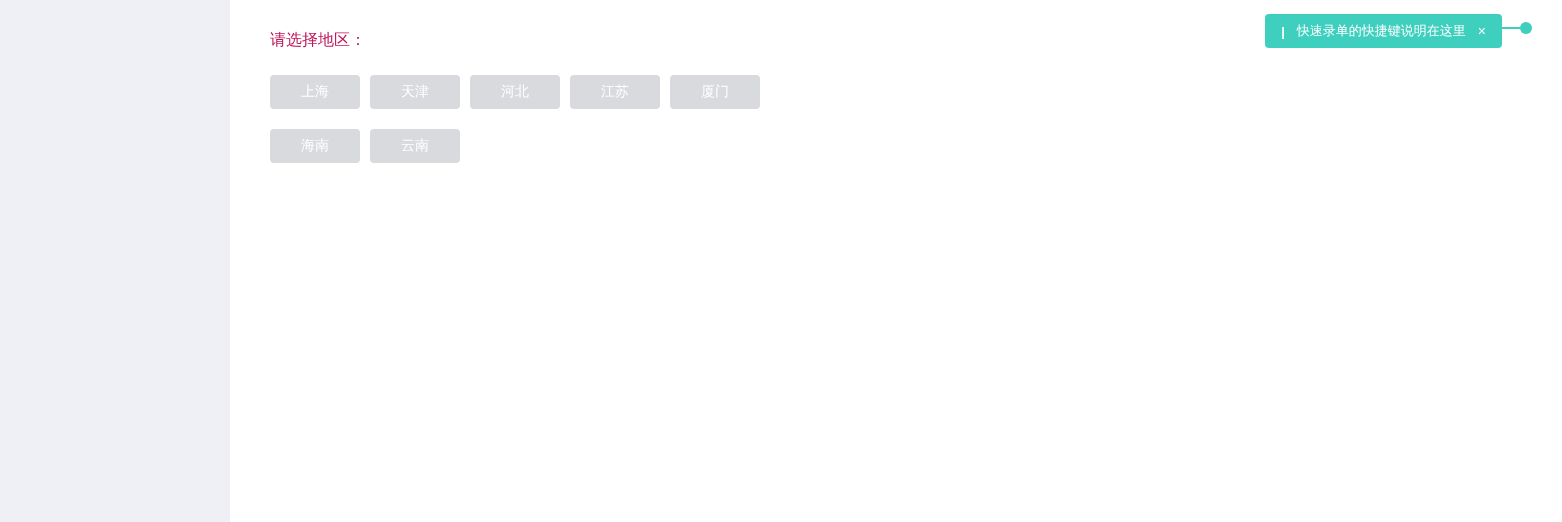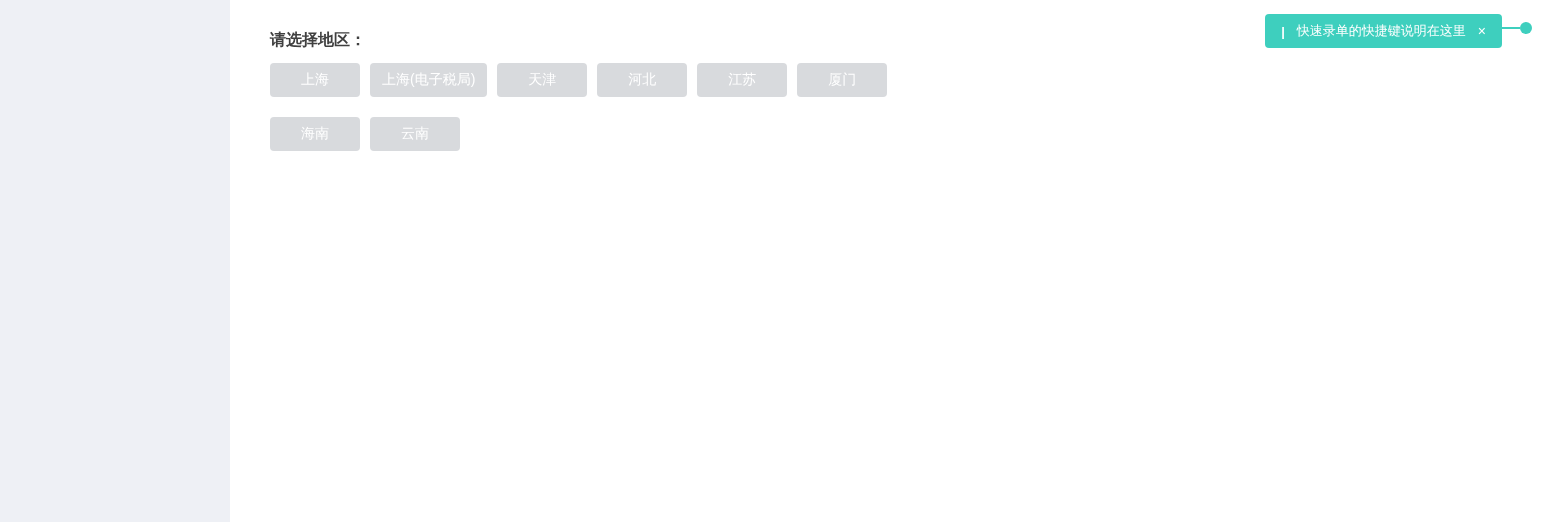--- a/index.html
+++ b/index.html
@@ -31,23 +31,23 @@
       left: 230px;
       top: 0;
       right: 0;
       bottom: 0;
       background: #ffffff;
       padding: 30px 40px;
     }
 
     .page-title {
       font-size: 16px;
-      color: #404040;
-      margin-bottom: 12px;
-      font-weight: bold;
+      color: #be185d;
+      margin-bottom: 24px;
+      font-weight: normal;
     }
 
     .region-buttons {
       display: flex;
       flex-wrap: wrap;
       gap: 10px;
     }
 
     .region-btn {
       background: #d8dadd;
@@ -113,21 +113,20 @@
 </head>
 <body>
 
 <div class="left-sidebar"></div>
 
 <div class="main-content">
   <div class="page-title">请选择地区：</div>
   <div class="region-buttons">
 
     <button class="region-btn">上海</button>
-    <button class="region-btn">上海(电子税局)</button>
     <button class="region-btn">天津</button>
     <button class="region-btn">河北</button>
     <button class="region-btn">江苏</button>
     <button class="region-btn">厦门</button>
 
     <div style="flex-basis: 100%; height: 0;"></div>
     <button class="region-btn">海南</button>
     <button class="region-btn">云南</button>
   </div>
 </div>

